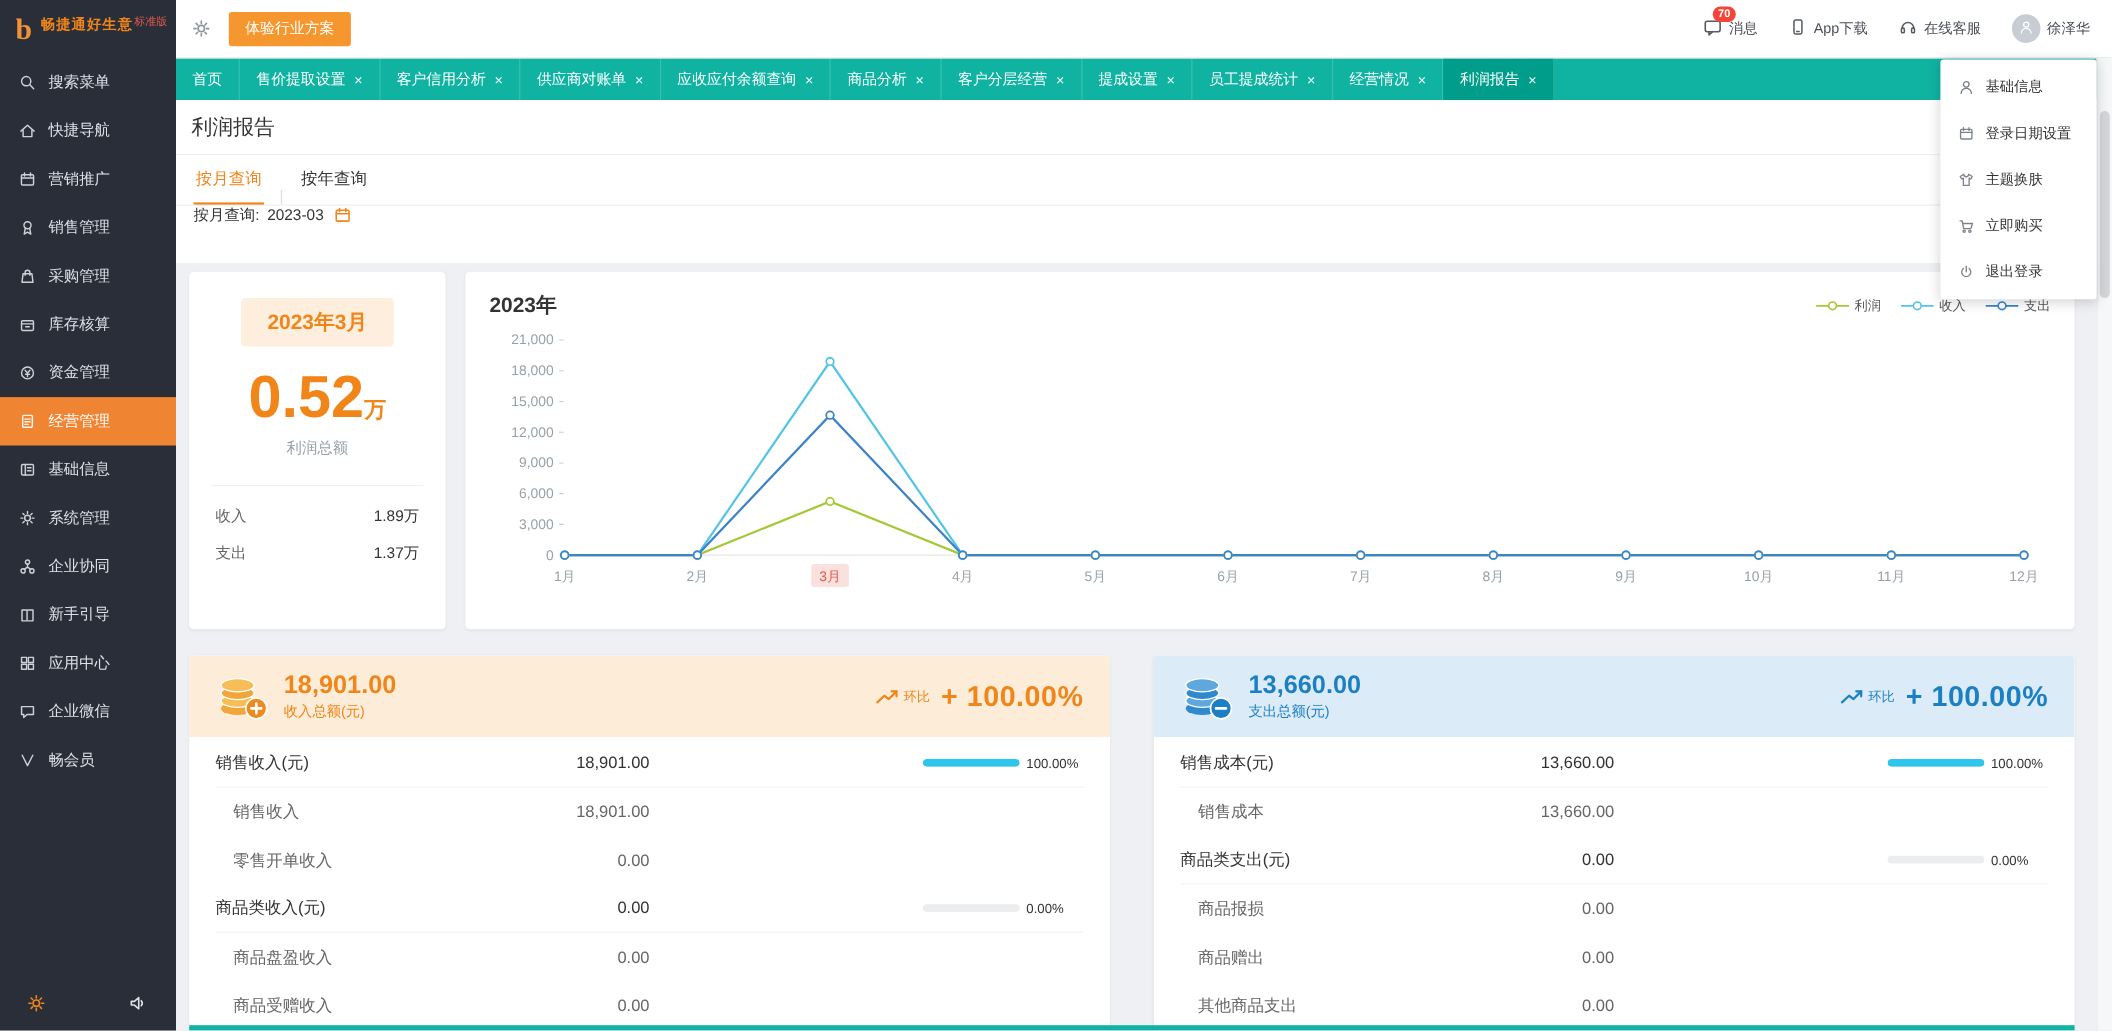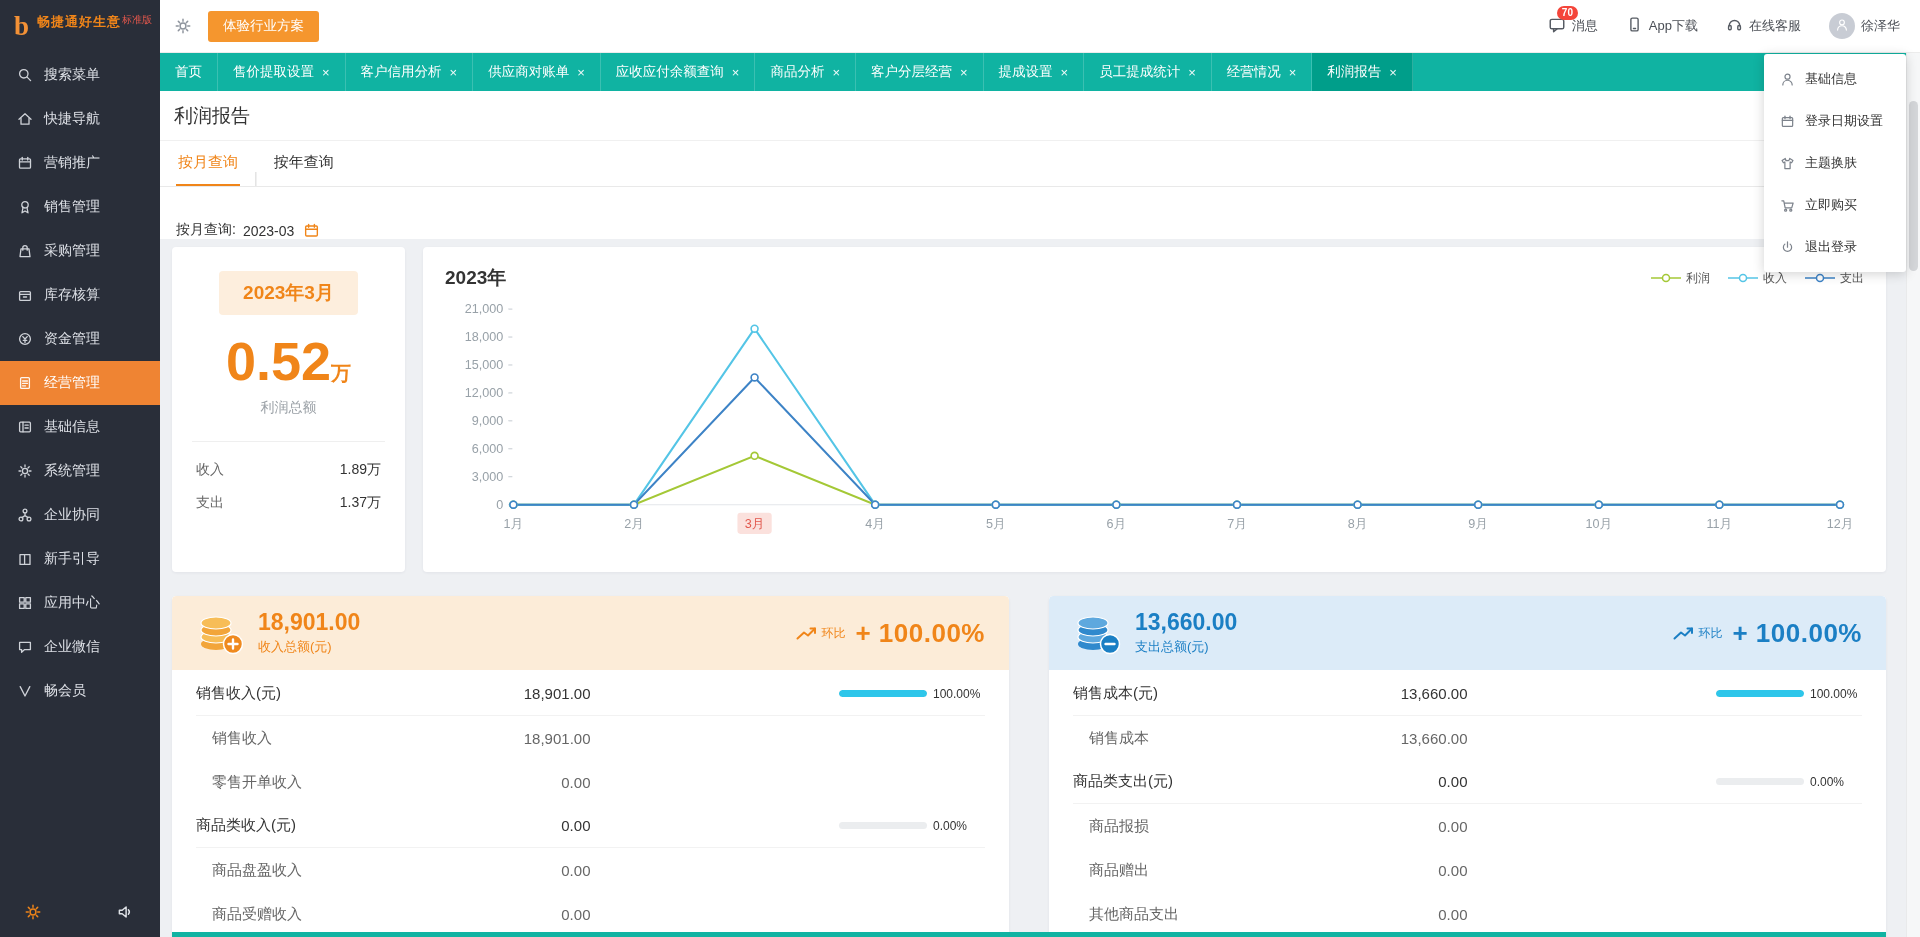--- a/index.html
+++ b/index.html
@@ -41,21 +41,21 @@
   .tab-x{margin-left:8px;font-size:13px;opacity:.95;line-height:1;}
 
   
   .content{flex:1;margin-right:14px;background:#eef0f3;overflow:hidden;position:relative;}
   .page-head{background:#fff;height:50px;display:flex;align-items:center;padding:0 14px;border-bottom:1px solid #f0f0f0;}
   .page-title{font-size:19px;color:#333;}
   .subtab-row{background:#fff;height:46px;display:flex;align-items:flex-end;padding:0 16px;border-bottom:1px solid #e9e9e9;}
   .subtab{height:100%;display:flex;align-items:center;padding:0 2px;font-size:15px;color:#333;cursor:pointer;border-bottom:2px solid transparent;}
   .subtab.active{color:#f08519;border-bottom-color:#f08519;}
   .subtab-sep{color:#ddd;margin:0 14px;}
-  .filter-row{background:#fff;height:52px;display:flex;align-items:flex-end;gap:7px;padding:0 16px;font-size:14px;color:#333;}
+  .filter-row{background:#fff;height:52px;display:flex;align-items:flex-start;gap:7px;padding:0 16px;font-size:14px;color:#333;}
   .cal-btn{display:inline-flex;color:#f08519;cursor:pointer;margin-left:2px;}
 
   .card-area{padding:8px 20px 0 12px;}
   .card{background:#fff;border-radius:4px;box-shadow:0 1px 3px rgba(30,40,60,.06);}
   .row1{display:flex;gap:18px;}
   .summary-card{width:233px;height:325px;padding:18px 16px;text-align:center;flex-shrink:0;}
   .pill{display:inline-block;background:#fdeedd;color:#f08519;font-size:19px;font-weight:600;padding:9px 24px;border-radius:4px;margin-top:6px;}
   .big{color:#f08519;margin-top:18px;font-weight:700;font-size:54px;line-height:1.05;}
   .big .unit{font-size:20px;font-weight:700;}
   .big-label{color:#9aa0a6;font-size:14px;margin-top:9px;}

